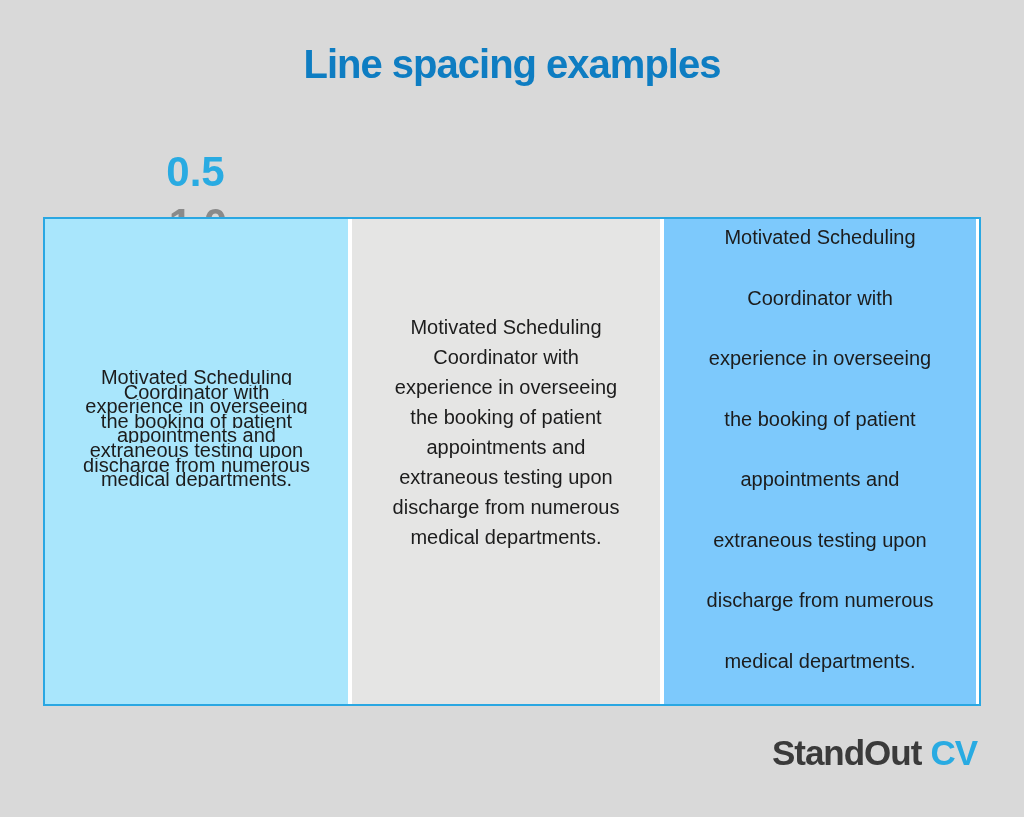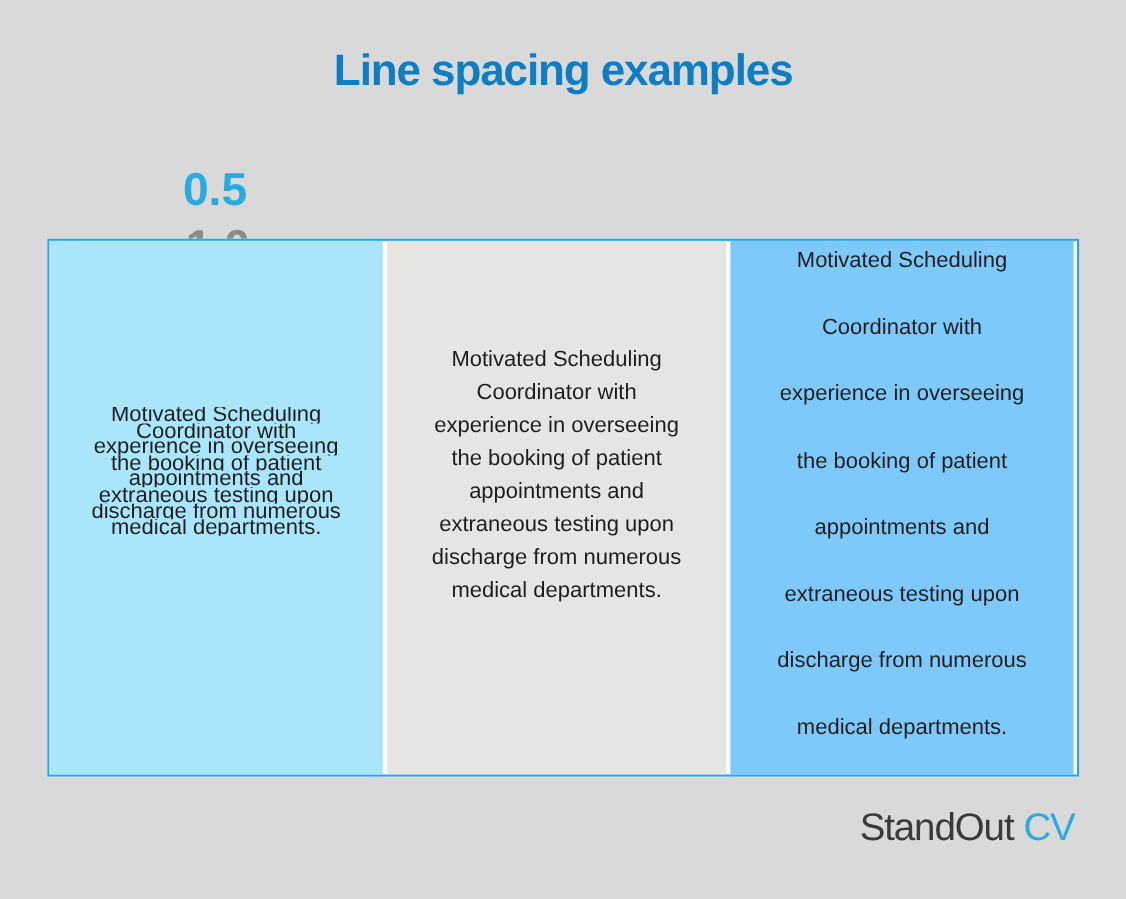--- a/index.html
+++ b/index.html
@@ -69,21 +69,21 @@
   }
   .col-20 .text-line {
     height: 60.5px;
     line-height: 28px;
   }
 
   .logo {
     position: absolute;
     top: 733px; right: 47px;
     font-size: 35px;
-    font-weight: normal;
+    font-weight: bold;
     letter-spacing: -1px;
     white-space: nowrap;
   }
   .logo .logo-standout { color: #3A3A3A; }
   .logo .logo-cv { color: #29ABE2; margin-left: 9px; }
 </style>
 </head>
 <body>
 
 <div class="stage">

